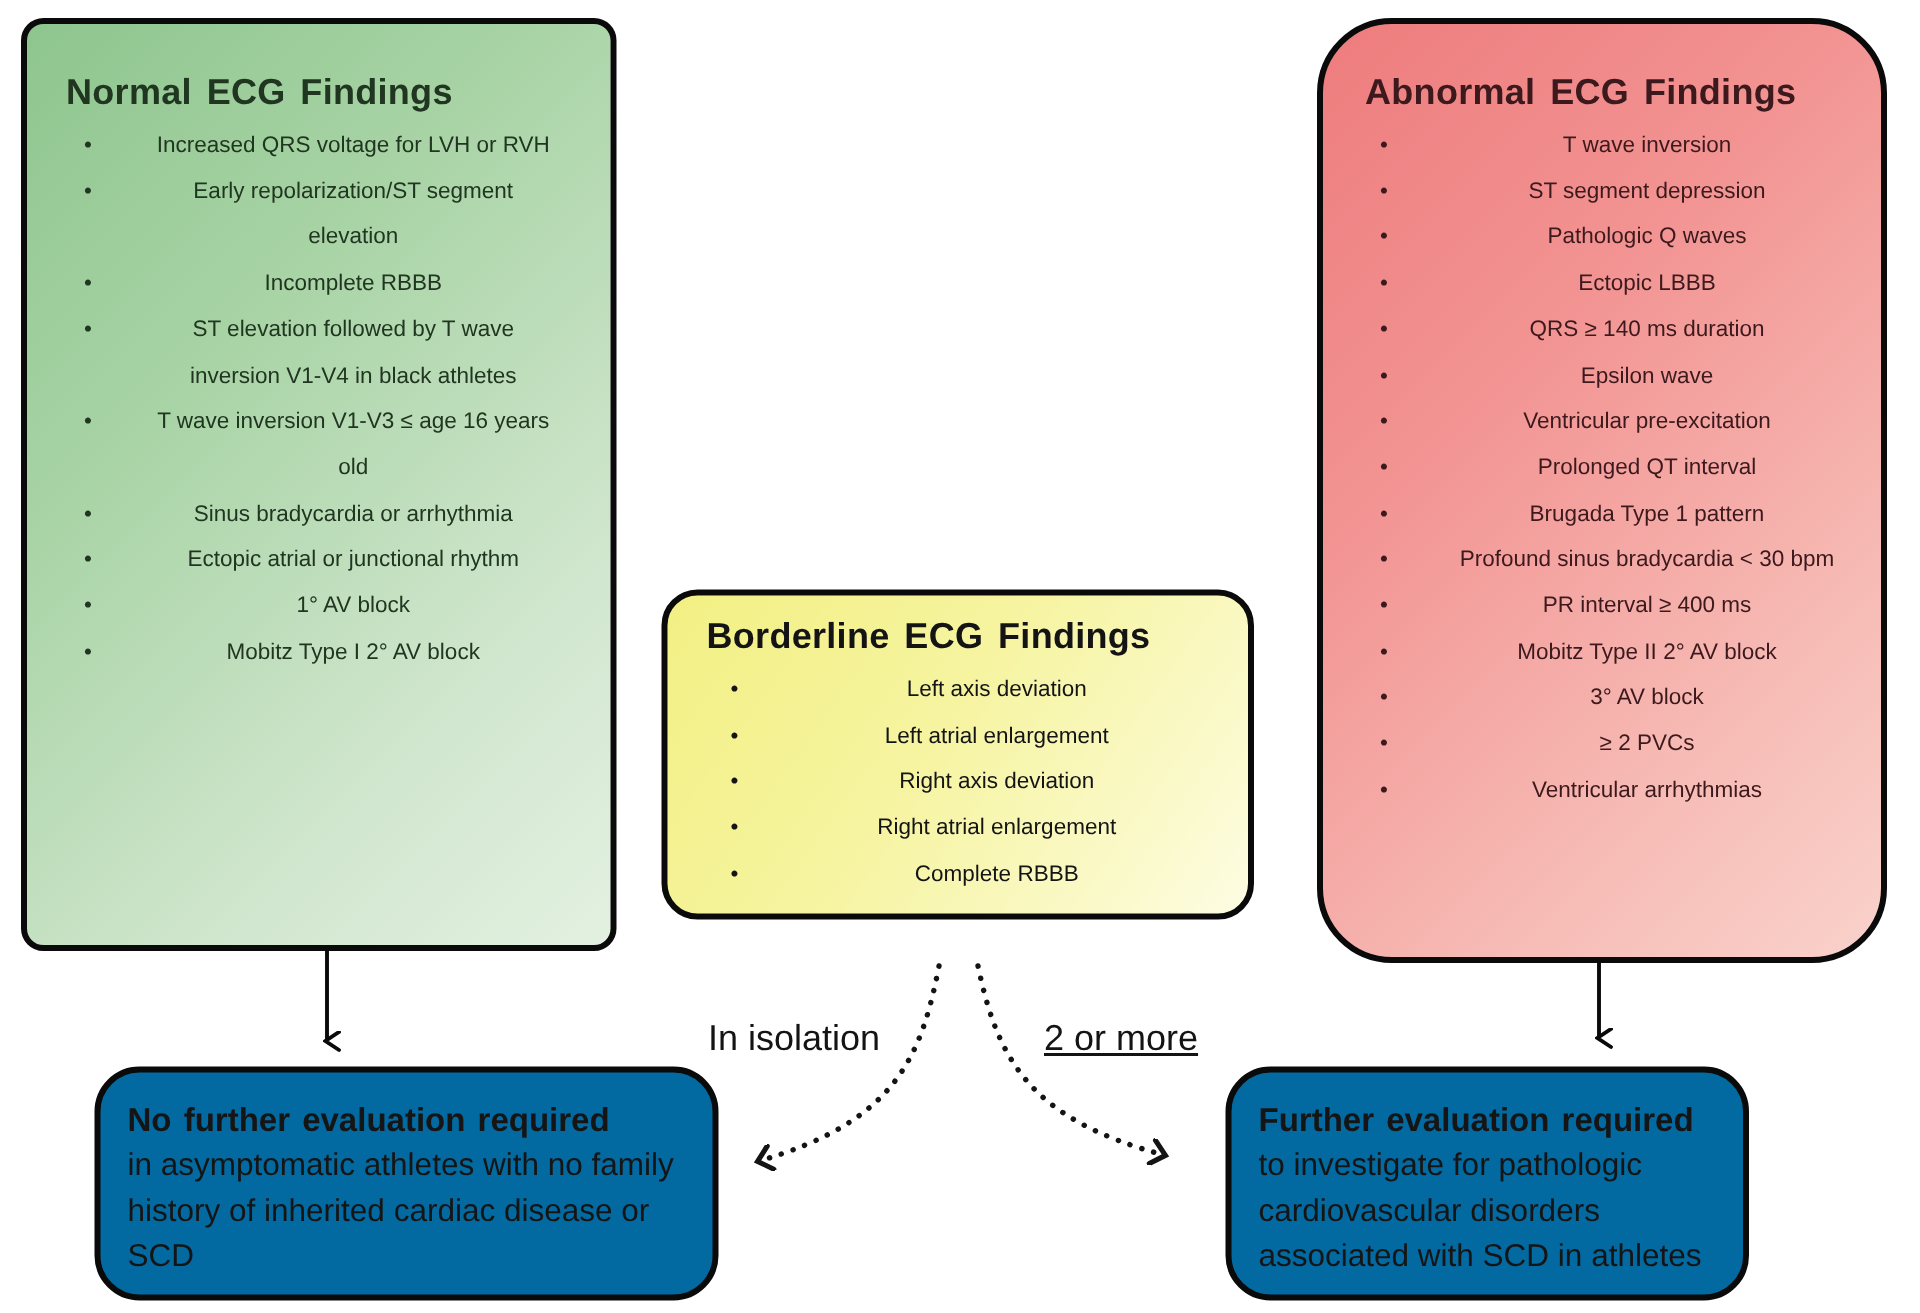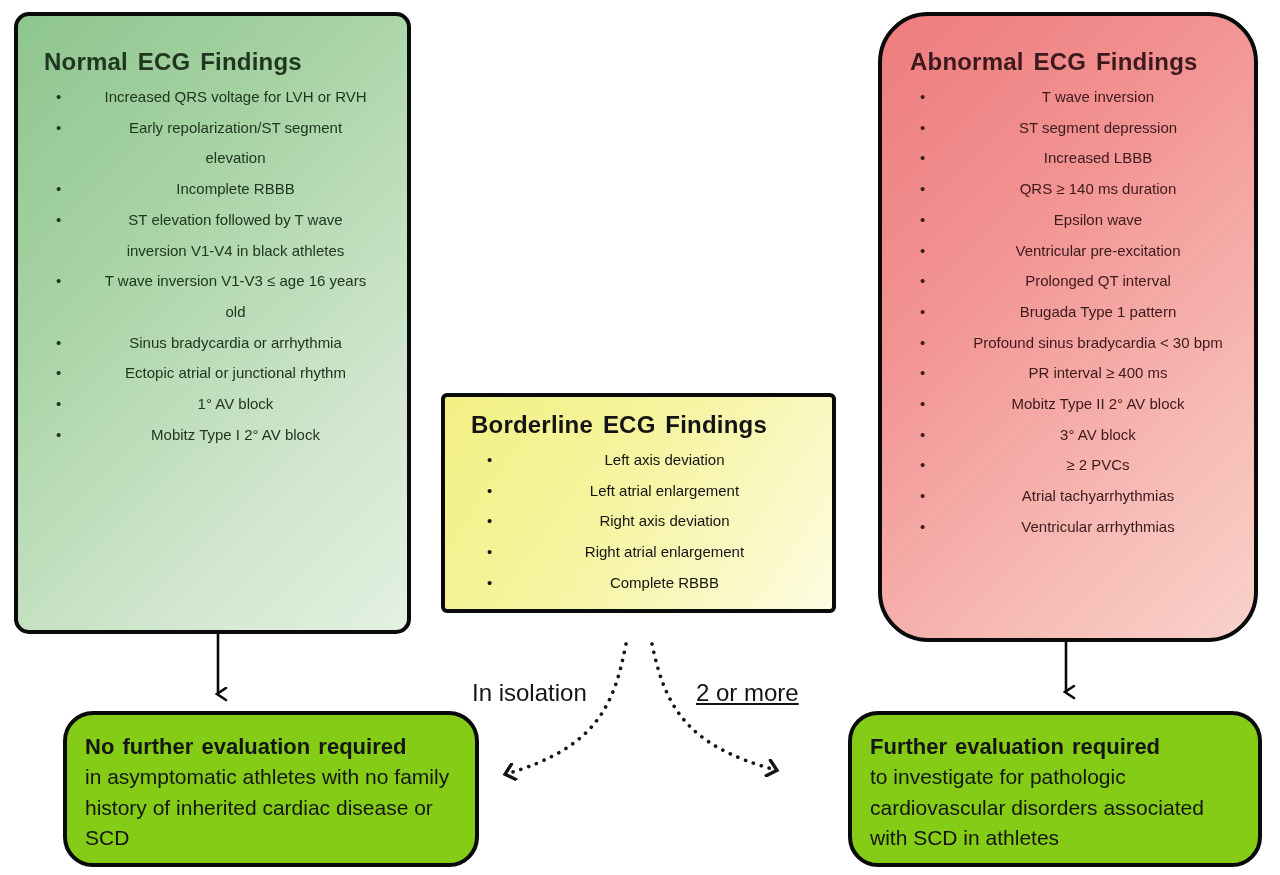--- a/index.html
+++ b/index.html
@@ -32,38 +32,38 @@
     left: 878px; top: 12px;
     width: 380px; height: 630px;
     border-radius: 50px;
     background: linear-gradient(135deg, #ee7c7d 0%, #f29392 35%, #f7bcb6 75%, #f9d2cb 100%);
     color: #3c191c;
     padding: 32px 18px 0 28px;
   }
   .box-borderline {
     left: 441px; top: 393px;
     width: 395px; height: 220px;
-    border-radius: 6px;
+    border-radius: 24px;
     background: linear-gradient(125deg, #f2f083 0%, #f6f4a0 45%, #fbfacf 85%, #fdfce3 100%);
     color: #141414;
     padding: 14px 32px 0 26px;
   }
   .box-outcome {
     border-radius: 30px;
-    background: #84cc16;
+    background: #0369a1;
     color: #151515;
     padding: 16px 16px 0 18px;
   }
   .box-no-eval {
     left: 63px; top: 711px;
     width: 416px; height: 156px;
   }
   .box-further-eval {
-    left: 848px; top: 711px;
-    width: 414px; height: 156px;
+    left: 817px; top: 711px;
+    width: 349px; height: 156px;
   }
   .box-title {
     font-size: 24px;
     font-weight: bold;
     letter-spacing: 0.2px;
     margin: 0 0 6px 0;
     word-spacing: 3px;
   }
   ul.findings {
     list-style: none;
@@ -141,32 +141,32 @@
       <li>Right atrial enlargement</li>
       <li>Complete RBBB</li>
     </ul>
   </div>
 
   <div class="box box-abnormal">
     <h2 class="box-title">Abnormal ECG Findings</h2>
     <ul class="findings">
       <li>T wave inversion</li>
       <li>ST segment depression</li>
-      <li>Increased LBBB</li>
+      <li>Pathologic Q waves</li>
+      <li>Ectopic LBBB</li>
       <li>QRS ≥ 140 ms duration</li>
       <li>Epsilon wave</li>
       <li>Ventricular pre-excitation</li>
       <li>Prolonged QT interval</li>
       <li>Brugada Type 1 pattern</li>
       <li>Profound sinus bradycardia &lt; 30 bpm</li>
       <li>PR interval ≥ 400 ms</li>
       <li>Mobitz Type II 2° AV block</li>
       <li>3° AV block</li>
       <li>≥ 2 PVCs</li>
-      <li>Atrial tachyarrhythmias</li>
       <li>Ventricular arrhythmias</li>
     </ul>
   </div>
 
   <div class="box box-outcome box-no-eval">
     <p class="outcome-title">No further evaluation required</p>
     <p class="outcome-body">in asymptomatic athletes with no family history of inherited cardiac disease or SCD</p>
   </div>
 
   <div class="box box-outcome box-further-eval">

